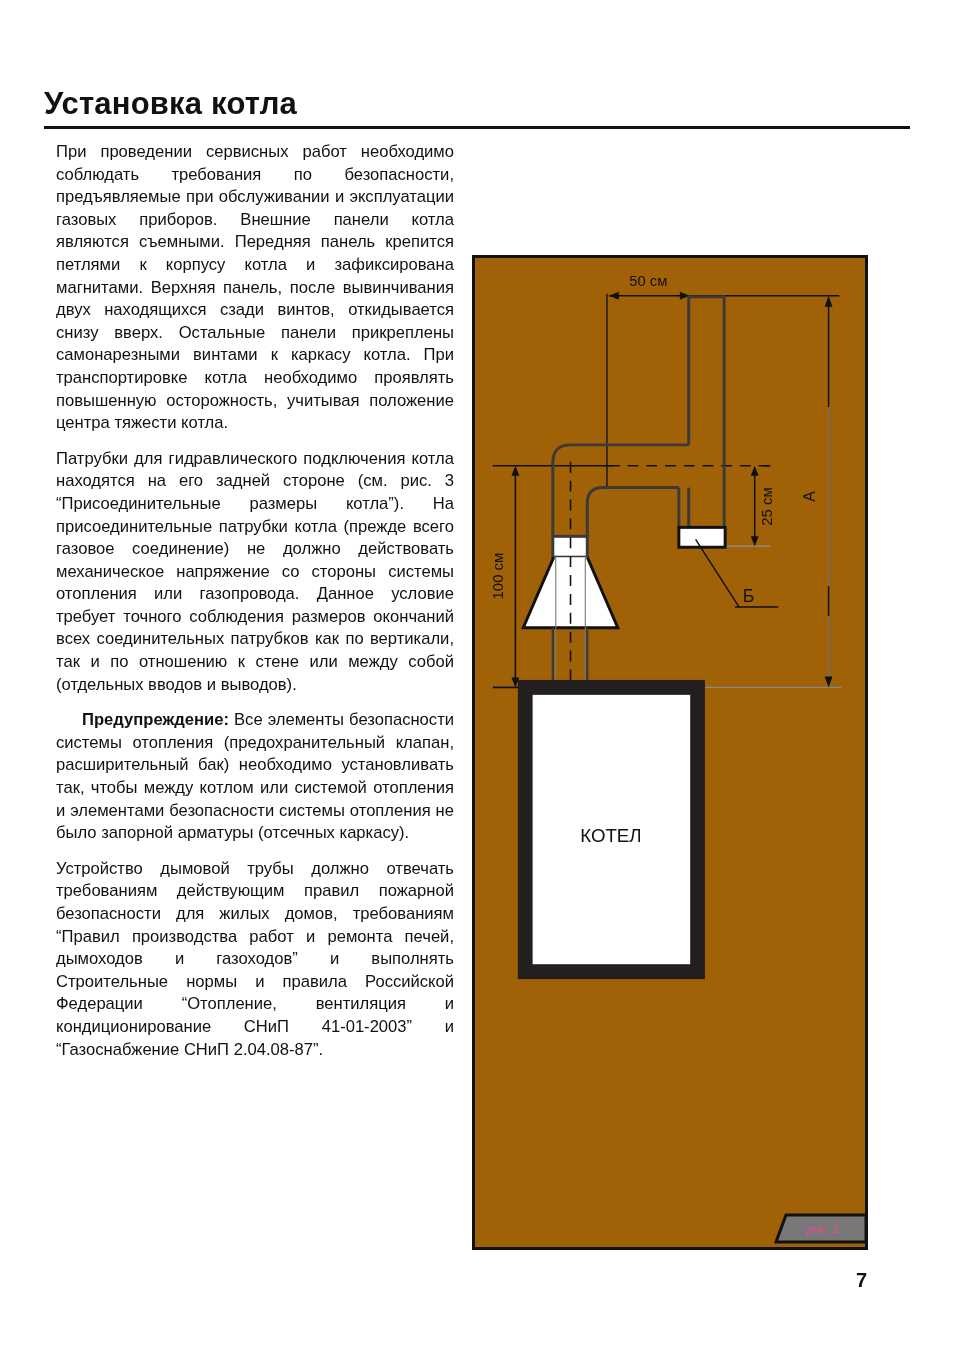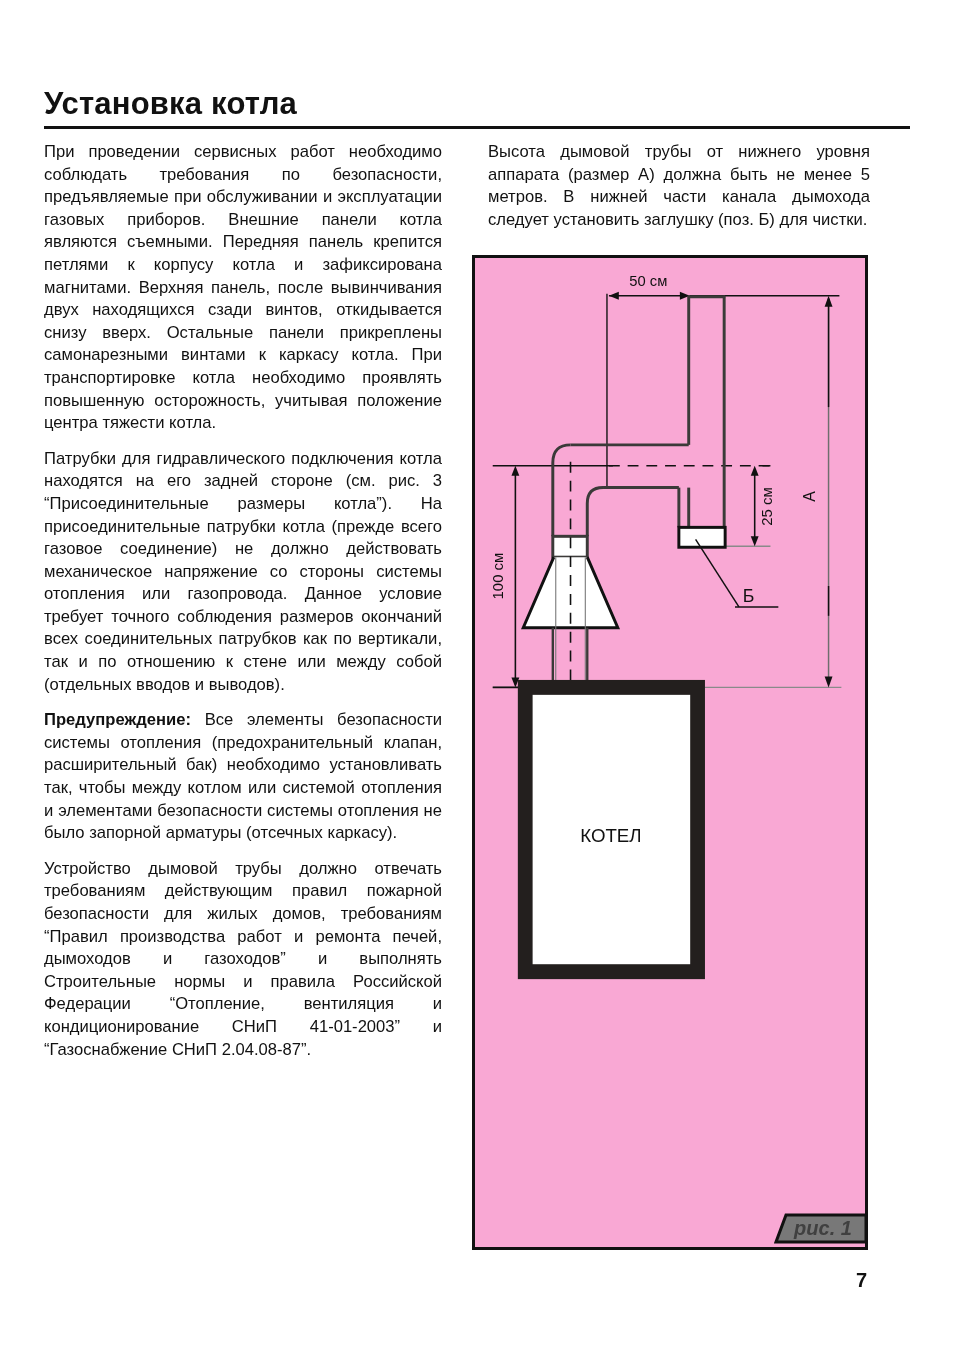--- a/index.html
+++ b/index.html
@@ -38,52 +38,52 @@
     left: 44px;
     top: 126px;
     width: 866px;
     height: 3px;
     background: #111;
   }
 
   
   .col-left {
     position: absolute;
-    left: 44px;
+    left: 56px;
     top: 141px;
     width: 398px;
   }
   .col-right {
     position: absolute;
     left: 488px;
     top: 141px;
     width: 382px;
   }
   p.para {
     margin: 0 0 13px 0;
     font-size: 16.6px;
     line-height: 22.6px;
     text-align: justify;
     text-justify: inter-word;
     -webkit-hyphens: none;
     hyphens: none;
   }
   p.para.last { margin-bottom: 0; }
-  .warn-label { font-weight: bold; }
+  .warn-label { font-weight: bold; margin-left: 26px; }
 
   
   .figure-frame {
     position: absolute;
     left: 472px;
     top: 255px;
     width: 396px;
     height: 995px;
     border: 3px solid #111;
     box-sizing: border-box;
-    background: #f9a8d4;
+    background: #a16207;
   }
   .figure-svg {
     position: absolute;
     left: 0; top: 0;
     width: 100%;
     height: 100%;
     display: block;
   }
 
   
@@ -96,24 +96,24 @@
   }
   .fig-caption svg { display: block; }
   .fig-caption-text {
     position: absolute;
     left: 0; top: 0;
     width: 92px;
     height: 31px;
     display: flex;
     align-items: center;
     justify-content: center;
-    font-size: 20px;
+    font-size: 12px;
     font-style: italic;
-    font-weight: bold;
-    color: #404040;
+    font-weight: normal;
+    color: #ec4899;
     padding-left: 6px;
     box-sizing: border-box;
     pointer-events: none;
   }
 
   
   .page-number {
     position: absolute;
     left: 856px;
     top: 1269px;
@@ -130,23 +130,20 @@
   <div class="page-title">Установка котла</div>
   <div class="title-rule"></div>
 
   <div class="col-left">
     <p class="para">При проведении сервисных работ необходимо соблюдать требования по безопасности, предъявляемые при обслуживании и эксплуатации газовых приборов. Внешние панели котла являются съемными. Передняя панель крепится петлями к корпусу котла и зафиксирована магнитами. Верхняя панель, после вывинчивания двух находящихся сзади винтов, откидывается снизу вверх. Остальные панели прикреплены самонарезными винтами к каркасу котла. При транспортировке котла необходимо проявлять повышенную осторожность, учитывая положение центра тяжести котла.</p>
     <p class="para">Патрубки для гидравлического подключения котла находятся на его задней стороне (см. рис. 3 “Присоединительные размеры котла”). На присоединительные патрубки котла (прежде всего газовое соединение) не должно действовать механическое напряжение со стороны системы отопления или газопровода. Данное условие требует точного соблюдения размеров окончаний всех соединительных патрубков как по вертикали, так и по отношению к стене или между собой (отдельных вводов и выводов).</p>
     <p class="para"><span class="warn-label">Предупреждение:</span><span> Все элементы безопасности системы отопления (предохранительный клапан, расширительный бак) необходимо установливать так, чтобы между котлом или системой отопления и элементами безопасности системы отопления не было запорной арматуры (отсечных каркасу).</span></p>
     <p class="para last">Устройство дымовой трубы должно отвечать требованиям действующим правил пожарной безопасности для жилых домов, требованиям “Правил производства работ и ремонта печей, дымоходов и газоходов” и выполнять Строительные нормы и правила Российской Федерации “Отопление, вентиляция и кондиционирование СНиП 41-01-2003” и “Газоснабжение СНиП 2.04.08-87”.</p>
   </div>
 
-  <div class="col-right">
-    <p class="para last">Высота дымовой трубы от нижнего уровня аппарата (размер А) должна быть не менее 5 метров. В нижней части канала дымохода следует установить заглушку (поз. Б) для чистки.</p>
-  </div>
 
   <div class="figure-frame">
     <svg class="figure-svg" viewBox="0 0 396 995" preserveAspectRatio="none">
 
       <line x1="218" y1="38" x2="370" y2="38" stroke="#111" stroke-width="1.4"></line>
 
       <line x1="134" y1="36" x2="134" y2="230" stroke="#111" stroke-width="1.4"></line>
 
       <line x1="18" y1="209" x2="140" y2="209" stroke="#111" stroke-width="1.4"></line>
 

